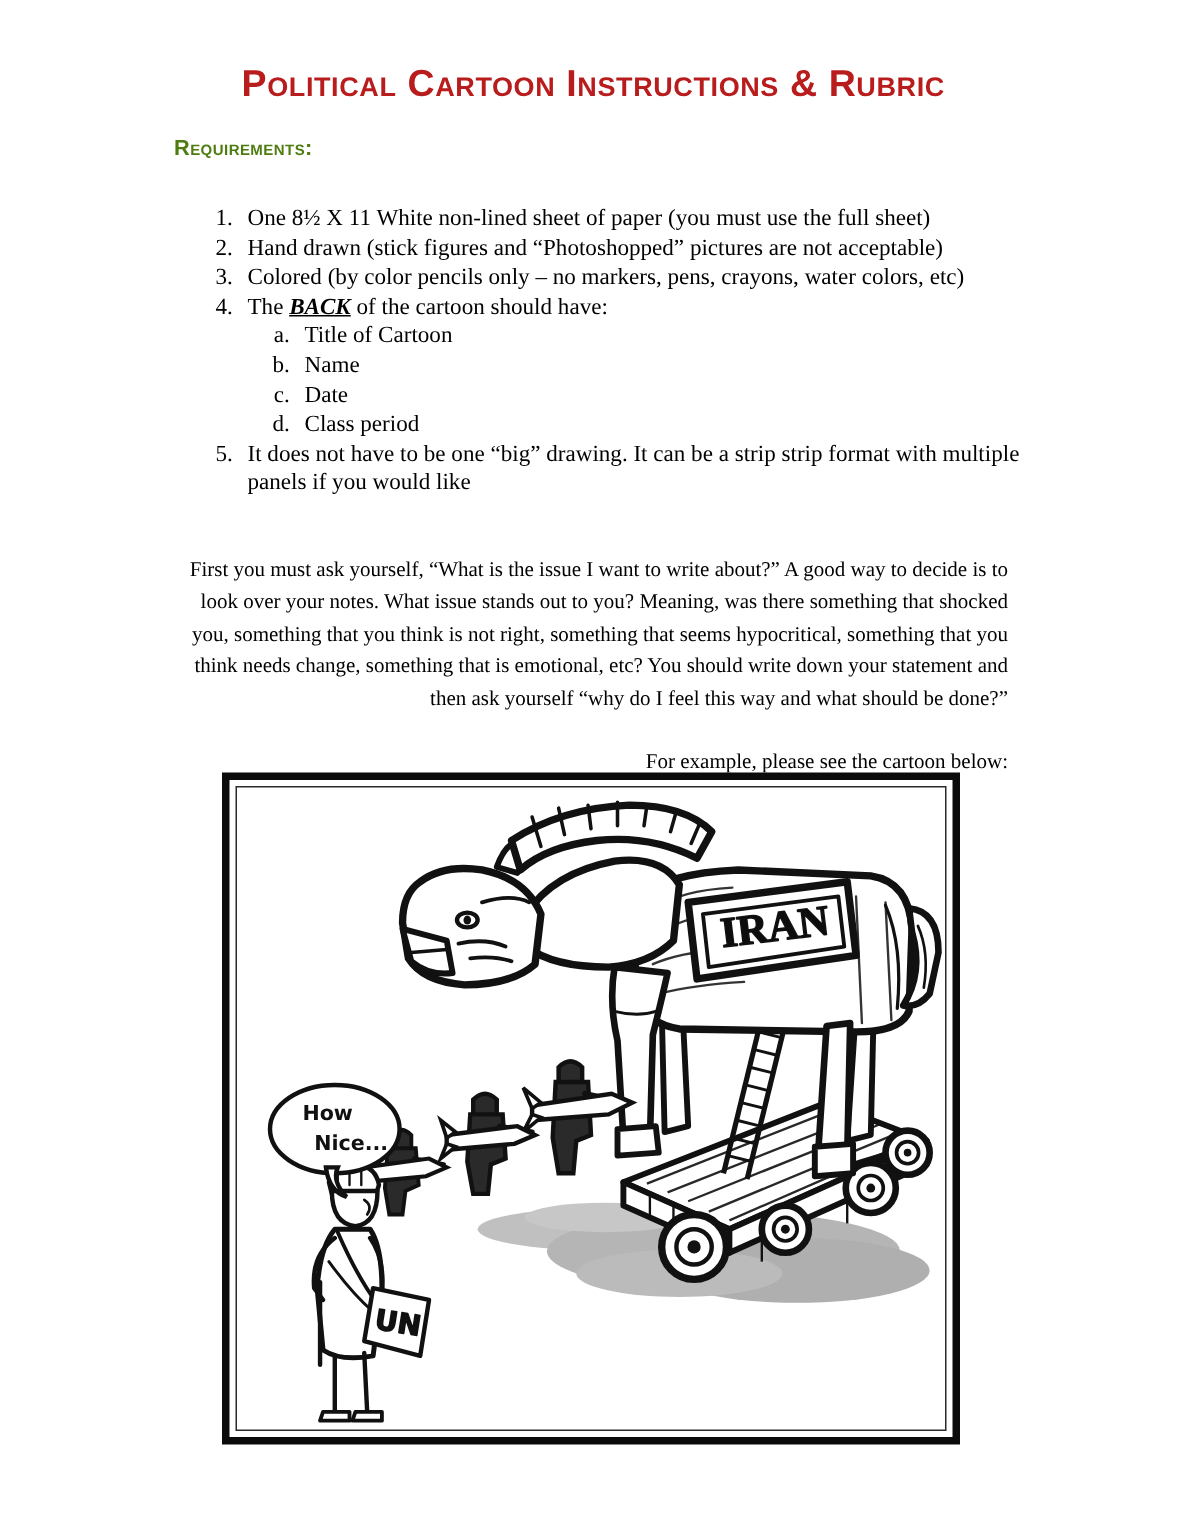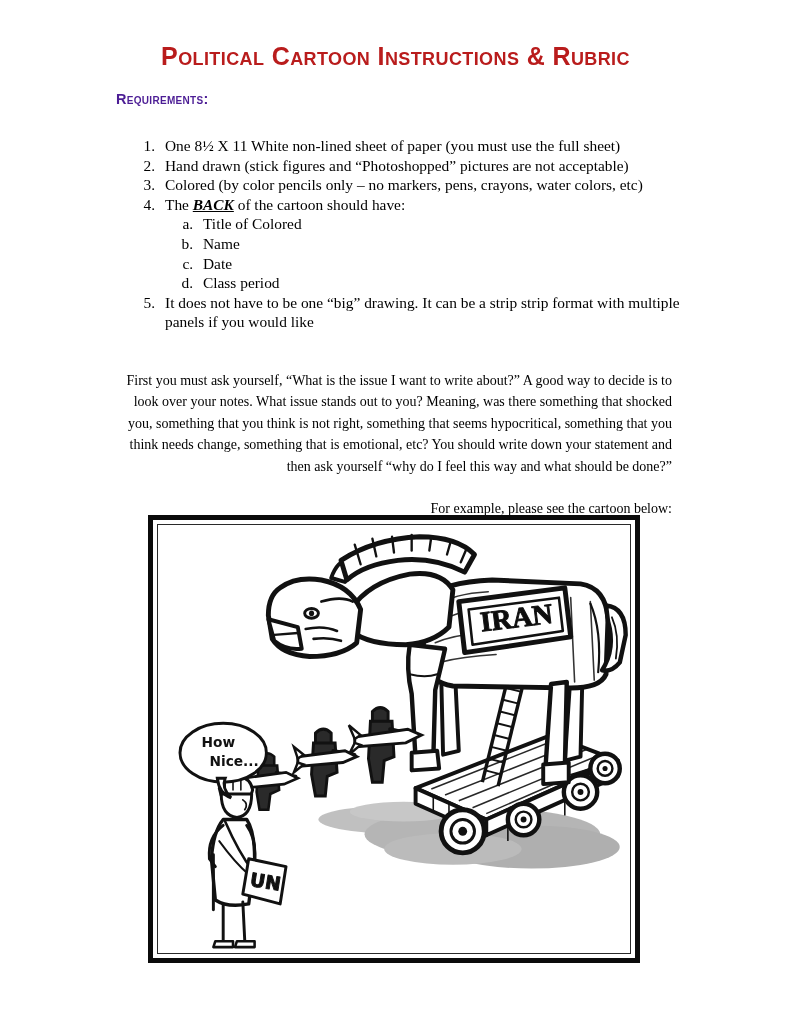--- a/index.html
+++ b/index.html
@@ -39,21 +39,21 @@
     white-space: nowrap;
   }
 
   .section-heading {
     position: absolute;
     font-family: "Liberation Sans", "DejaVu Sans", sans-serif;
     font-weight: bold;
     font-size: 14.5px;
     font-variant: small-caps;
     letter-spacing: 0.3px;
-    color: #4c1d95;
+    color: #4d7c0f;
     white-space: nowrap;
   }
   .section-heading.req  { left: 116px; top: 91px; }
   .section-heading.howto{ left: 116px; top: 318px; }
 
   
   .req-list {
     position: absolute;
     left: 131px;
     top: 136px;
@@ -145,21 +145,21 @@
     <li>
       <span>Hand drawn (stick figures and “Photoshopped” pictures are not acceptable)</span>
     </li>
     <li>
       <span>Colored (by color pencils only – no markers, pens, crayons, water colors, etc)</span>
     </li>
     <li>
       <span>The </span><span class="emph-back">BACK</span><span> of the cartoon should have:</span>
       <ol class="sub-list">
         <li>
-          <span>Title of Colored</span>
+          <span>Title of Cartoon</span>
         </li>
         <li>
           <span>Name</span>
         </li>
         <li>
           <span>Date</span>
         </li>
         <li>
           <span>Class period</span>
         </li>

